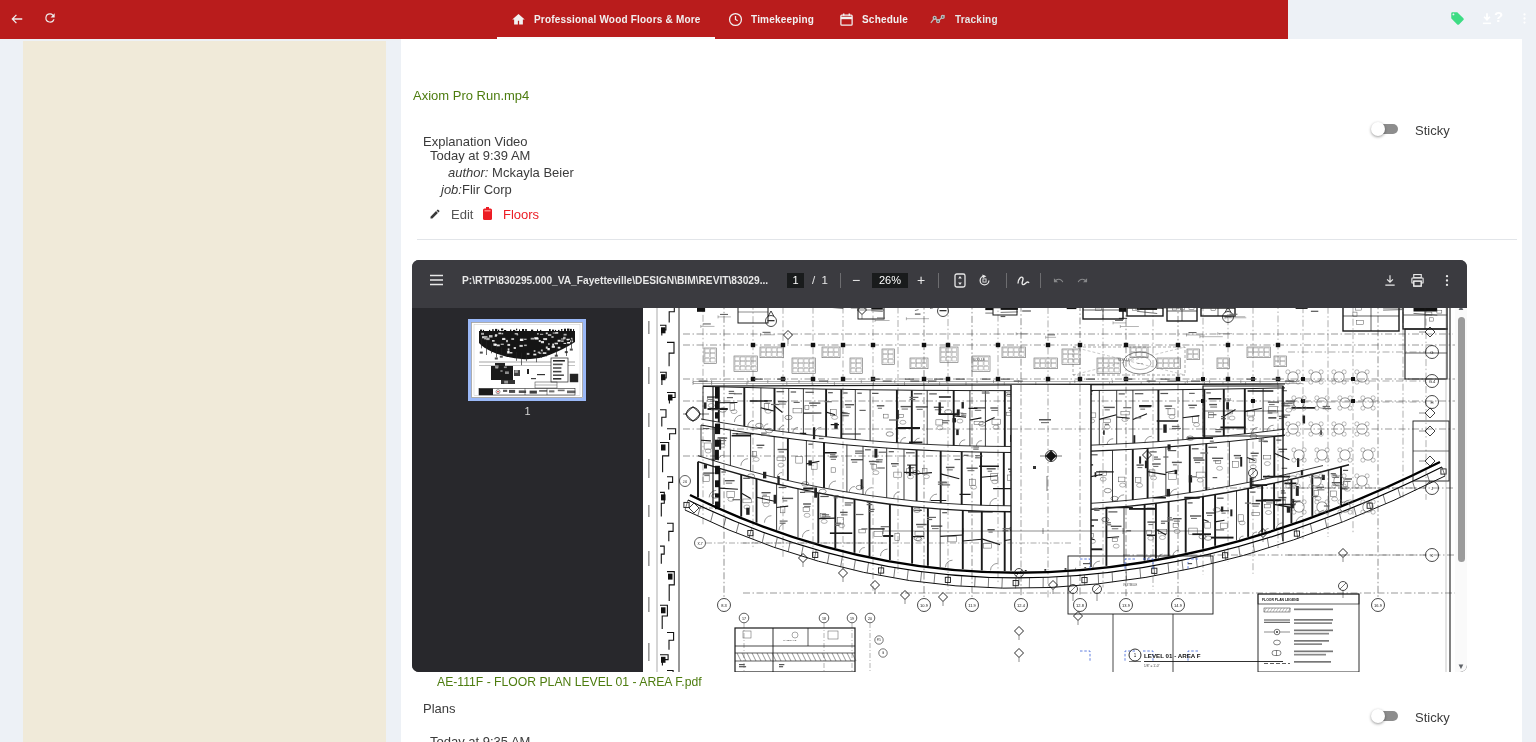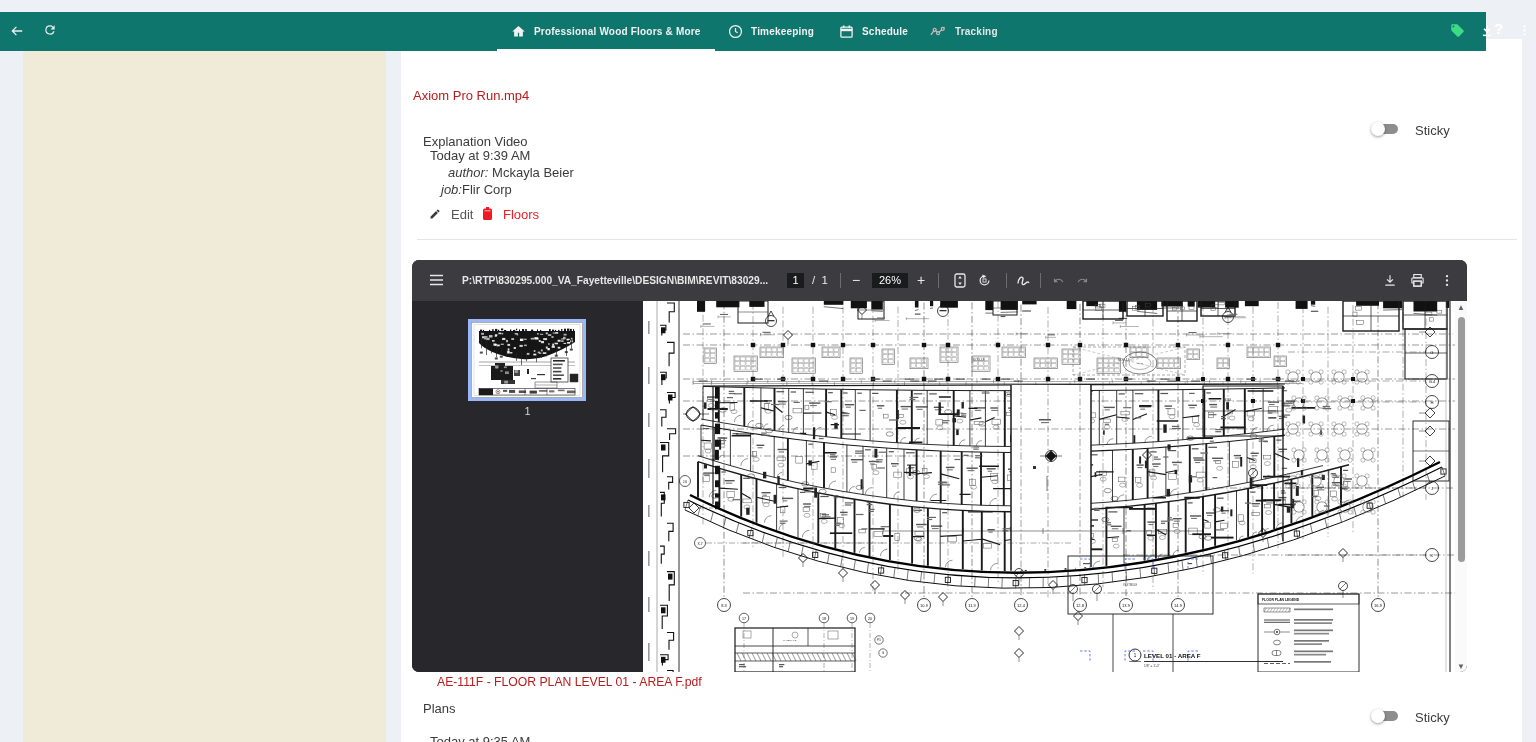--- a/index.html
+++ b/index.html
@@ -1,46 +1,46 @@
 <!DOCTYPE html>
 <html><head>
 <meta charset="utf-8">
 <style>
   * { margin:0; padding:0; box-sizing:border-box; }
   html,body { width:1536px; height:742px; overflow:hidden; background:#edf1f6; font-family:"Liberation Sans", sans-serif; }
   .abs { position:absolute; }
   #page { position:relative; width:1536px; height:742px; }
   #cream { left:23px; top:41px; width:363px; height:701px; background:#f0ead9; }
   #content { left:401px; top:39px; width:1121px; height:703px; background:#ffffff; }
-  #navbar { left:0; top:12px; width:1486px; height:39px; background:#0f766e; z-index:50; }
+  #navbar { left:0; top:0; width:1288px; height:39px; background:#b91c1c; z-index:50; }
   .navtab { position:absolute; top:0; height:39px; display:flex; align-items:center; color:#f1f1f1; font-size:10px; letter-spacing:0.2px; font-weight:bold; }
   .navtab svg { margin-right:8px; }
   #underline { left:497px; top:37px; width:218px; height:2px; background:#fbfbfb; }
 
   
   #video { left:412px; top:39px; width:743px; height:47px; border-radius:0 0 8px 8px; background:linear-gradient(180deg,#4a4035 0%,#42382e 15%,#332b22 35%,#1a1611 55%,#070605 75%,#000 100%); z-index:5; }
   #vplay { left:13px; top:10px; width:0; height:0; border-left:9px solid #fff; border-top:5.5px solid transparent; border-bottom:5.5px solid transparent; }
   #vtime { left:33px; top:9px; color:#fff; font-size:10.5px; letter-spacing:0.2px; }
   #vbar { left:11px; top:31px; width:720px; height:2.6px; background:#4e4c4a; }
   #vbarfill { left:0; top:0; width:20px; height:2.6px; background:#eee; }
   .vico { position:absolute; top:7px; color:#fff; }
 
-  .link { color:#b91c1c; font-size:13px; }
+  .link { color:#4d7c0f; font-size:13px; }
   .t13 { font-size:13px; color:#3b3b3b; }
 
   
   .switch { position:absolute; width:25px; height:10px; }
   .track { position:absolute; left:0; top:0; width:25px; height:10px; border-radius:5px; background:#8d8d8d; }
   .thumb { position:absolute; left:-2.5px; top:-2px; width:14px; height:14px; border-radius:50%; background:#fff; box-shadow:0 1px 3px rgba(0,0,0,.4); }
 
   #divider { left:417px; top:239px; width:1100px; height:1px; background:#e2e5e9; }
 
   
   #pdf { left:412px; top:260px; width:1055px; height:412px; border-radius:7px; background:#28282c; overflow:hidden; }
-  #pdftb { position:absolute; left:0; top:0; width:1055px; height:41px; background:#3b3b40; color:#e8e8e8; }
+  #pdftb { position:absolute; left:0; top:0; width:1055px; height:48px; background:#3b3b40; color:#e8e8e8; }
   .tbsep { position:absolute; top:13px; width:1px; height:15px; background:#6d6d70; }
   .tbbox { position:absolute; background:#191b1c; color:#fff; text-align:center; }
   #pdfbody { position:absolute; left:0; top:41px; width:1055px; height:371px; }
   #thumbs { position:absolute; left:0; top:0; width:231px; height:371px; background:#28282c; }
   #pdfmain { position:absolute; left:231px; top:0; width:812px; height:371px; background:#fff; overflow:hidden; }
   #pdfscroll { position:absolute; left:1043px; top:0; width:12px; height:371px; background:#fafafa; }
   #thumbimg { position:absolute; left:56px; top:18px; width:118px; height:82px; background:#fff; border:3px solid #9ab8f7; }
 </style>
 </head>
 <body>

